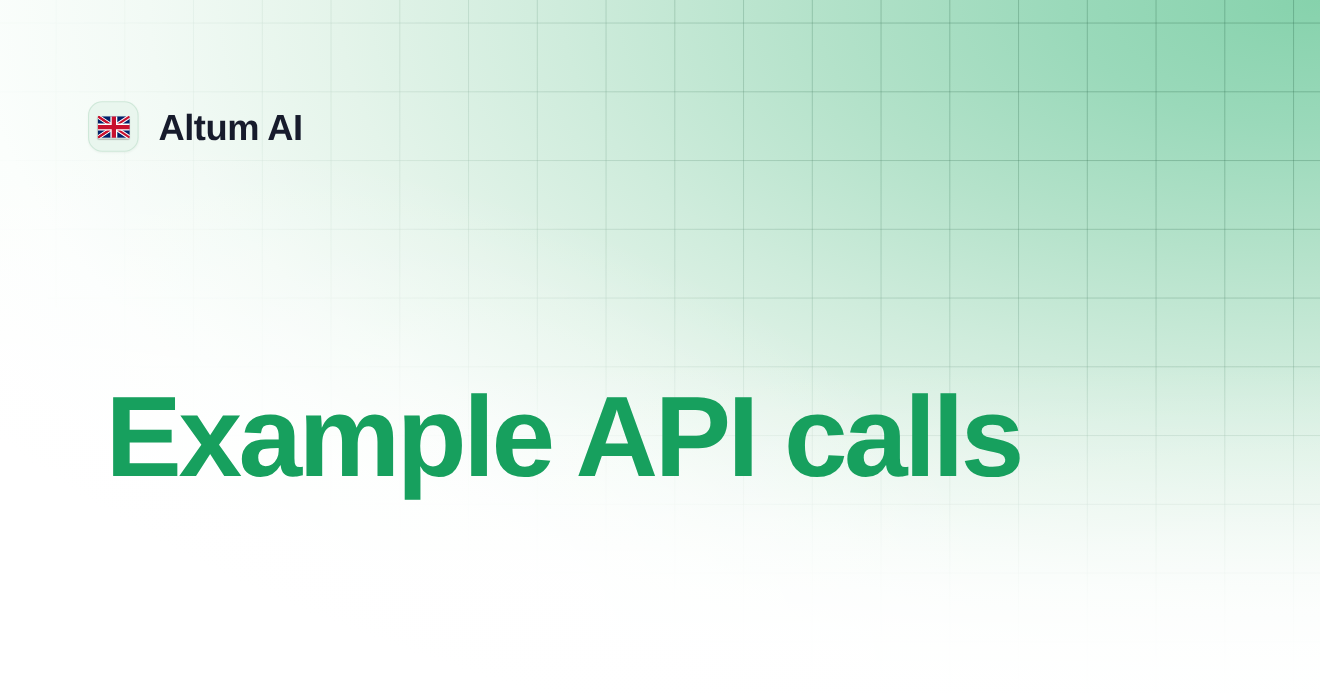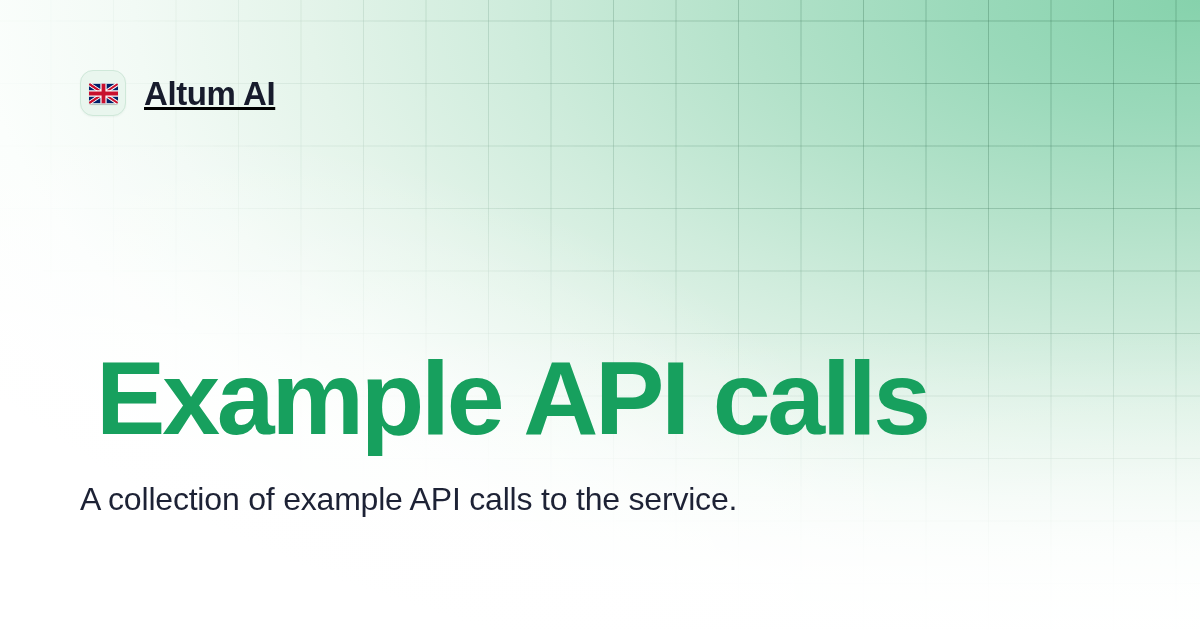--- a/index.html
+++ b/index.html
@@ -101,25 +101,24 @@
 
   .content {
     position: absolute;
     inset: 0;
   }
 
   
   .brand {
     position: absolute;
     left: 80px;
-    top: 70px;
+    top: 92px;
     display: flex;
     align-items: center;
     gap: 18px;
-    text-decoration: underline;
   }
 
   .flag-badge {
     width: 46px;
     height: 46px;
     border-radius: 13px;
     background: #e9f6ee;
     border: 1px solid #cfe8d9;
     box-sizing: border-box;
     display: flex;
@@ -195,17 +194,16 @@
           <path d="M60,0 L0,40" stroke="#c8102e" stroke-width="4"></path>
           <path d="M30,0 L30,40 M0,20 L60,20" stroke="#ffffff" stroke-width="13"></path>
           <path d="M30,0 L30,40 M0,20 L60,20" stroke="#c8102e" stroke-width="8"></path>
         </svg>
       </span>
       <span class="brand-name">Altum AI</span>
     </div>
 
     <div class="headline-block">
       <h1 class="headline">Example API calls</h1>
-      <p class="subtitle">A collection of example API calls to the service.</p>
     </div>
 
   </div>
 </div>
 
 </body></html>

